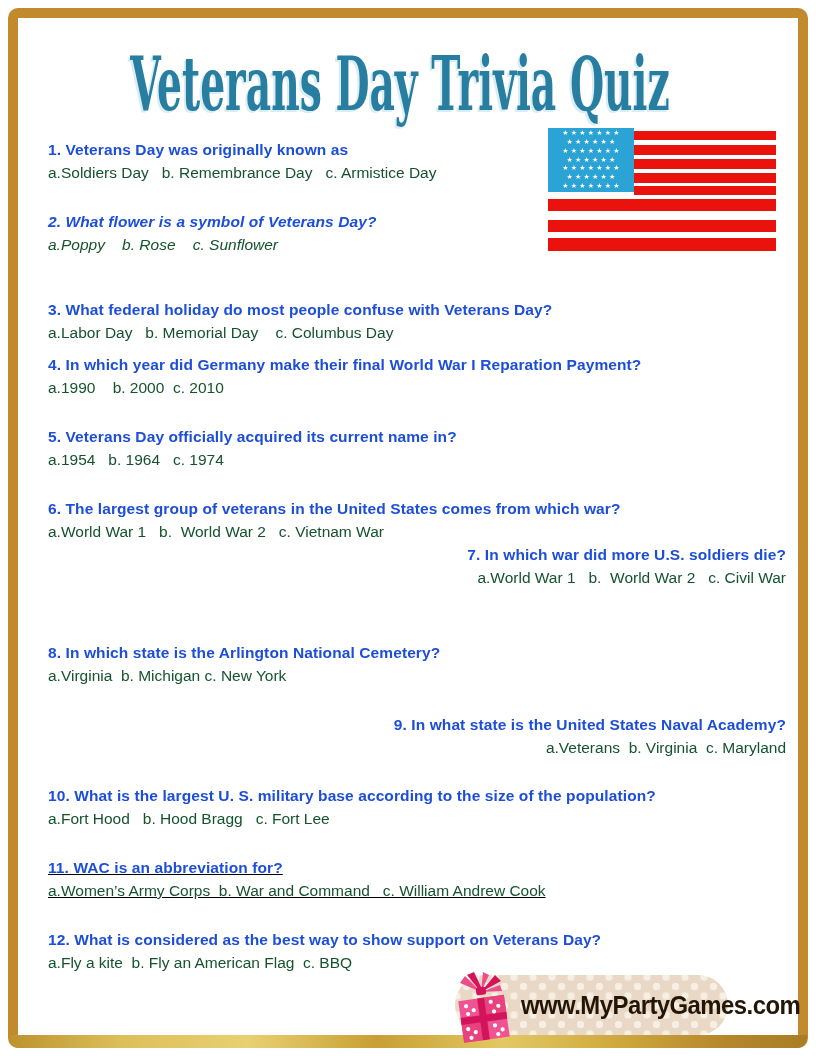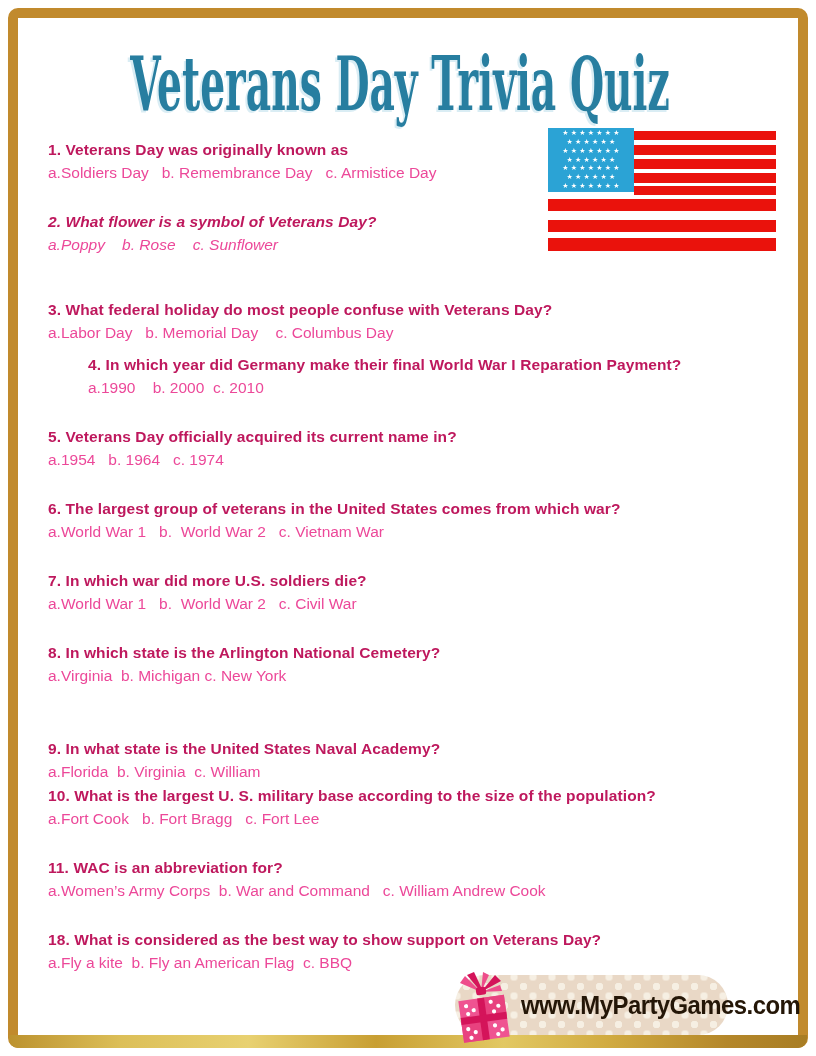--- a/index.html
+++ b/index.html
@@ -35,22 +35,22 @@
   .rs3 { top:31px; height:10px; }
   .rs4 { top:45px; height:10px; }
   .rs5 { top:58px; height:9px; }
   .fs1 { top:71px;  height:12px; }
   .fs2 { top:92px;  height:12px; }
   .fs3 { top:110px; height:13px; }
 
   
   .questions { position:absolute; left:48px; top:0; right:30px; height:1000px; }
   .q-block { position:absolute; left:0; right:0; }
-  .q-title { font-weight:bold; font-size:15.5px; line-height:22px; color:#be185d; letter-spacing:0.1px; }
-  .q-answers { font-size:15.5px; line-height:23px; color:#ec4899; white-space:pre-wrap; }
+  .q-title { font-weight:bold; font-size:15.5px; line-height:22px; color:#1d4ed8; letter-spacing:0.1px; }
+  .q-answers { font-size:15.5px; line-height:23px; color:#14532d; white-space:pre-wrap; }
 
   
   .banner { position:absolute; left:455px; top:975px; width:273px; height:60px;
             background-color:#e9d8c6;
             background-image:radial-gradient(circle,#f6efe3 3.5px,rgba(0,0,0,0) 4px),
                              radial-gradient(circle,#f6efe3 3.5px,rgba(0,0,0,0) 4px);
             background-size:19px 19px; background-position:2px 2px, 11.5px 11.5px;border-radius:30px; }
   .site-url { position:absolute; left:66px; top:0; height:60px; line-height:60px;
               font-weight:bold; font-size:26px; color:#241607; letter-spacing:-0.6px;
               transform:scaleX(0.92); transform-origin:left center; white-space:nowrap; }
@@ -94,54 +94,54 @@
         <div class="q-answers">a.Soldiers Day   b. Remembrance Day   c. Armistice Day</div>
       </div>
       <div class="q-block" style="top: 211px; font-style: italic;">
         <div class="q-title">2. What flower is a symbol of Veterans Day?</div>
         <div class="q-answers">a.Poppy    b. Rose    c. Sunflower</div>
       </div>
       <div class="q-block" style="top: 283px; margin-top: 16px;">
         <div class="q-title">3. What federal holiday do most people confuse with Veterans Day?</div>
         <div class="q-answers">a.Labor Day   b. Memorial Day    c. Columbus Day</div>
       </div>
-      <div class="q-block" style="top: 354px; margin-left: 40px;">
+      <div class="q-block" style="top: 354px;">
         <div class="q-title">4. In which year did Germany make their final World War I Reparation Payment?</div>
         <div class="q-answers">a.1990    b. 2000  c. 2010</div>
       </div>
       <div class="q-block" style="top: 426px;">
         <div class="q-title">5. Veterans Day officially acquired its current name in?</div>
         <div class="q-answers">a.1954   b. 1964   c. 1974</div>
       </div>
       <div class="q-block" style="top: 498px;">
         <div class="q-title">6. The largest group of veterans in the United States comes from which war?</div>
         <div class="q-answers">a.World War 1   b.  World War 2   c. Vietnam War</div>
       </div>
-      <div class="q-block" style="top: 570px;">
+      <div class="q-block" style="top: 544px; text-align: right;">
         <div class="q-title">7. In which war did more U.S. soldiers die?</div>
         <div class="q-answers">a.World War 1   b.  World War 2   c. Civil War</div>
       </div>
       <div class="q-block" style="top: 642px;">
         <div class="q-title">8. In which state is the Arlington National Cemetery?</div>
         <div class="q-answers">a.Virginia  b. Michigan c. New York</div>
       </div>
-      <div class="q-block" style="top: 738px;">
+      <div class="q-block" style="top: 714px; text-align: right;">
         <div class="q-title">9. In what state is the United States Naval Academy?</div>
-        <div class="q-answers">a.Florida  b. Virginia  c. William</div>
+        <div class="q-answers">a.Veterans  b. Virginia  c. Maryland</div>
       </div>
       <div class="q-block" style="top: 785px;">
         <div class="q-title">10. What is the largest U. S. military base according to the size of the population?</div>
-        <div class="q-answers">a.Fort Cook   b. Fort Bragg   c. Fort Lee</div>
+        <div class="q-answers">a.Fort Hood   b. Hood Bragg   c. Fort Lee</div>
       </div>
-      <div class="q-block" style="top: 857px;">
+      <div class="q-block" style="top: 857px; text-decoration: underline;">
         <div class="q-title">11. WAC is an abbreviation for?</div>
         <div class="q-answers">a.Women’s Army Corps  b. War and Command   c. William Andrew Cook</div>
       </div>
       <div class="q-block" style="top: 929px;">
-        <div class="q-title">18. What is considered as the best way to show support on Veterans Day?</div>
+        <div class="q-title">12. What is considered as the best way to show support on Veterans Day?</div>
         <div class="q-answers">a.Fly a kite  b. Fly an American Flag  c. BBQ</div>
       </div>
     </div>
 
   <div class="banner">
     <div class="site-url">www.MyPartyGames.com</div>
   </div>
 
   <svg class="gift" viewBox="0 0 70 72" xmlns="http://www.w3.org/2000/svg">
     <polygon points="33,20 19,3 26,0 34,17" fill="#d4145a"></polygon>

